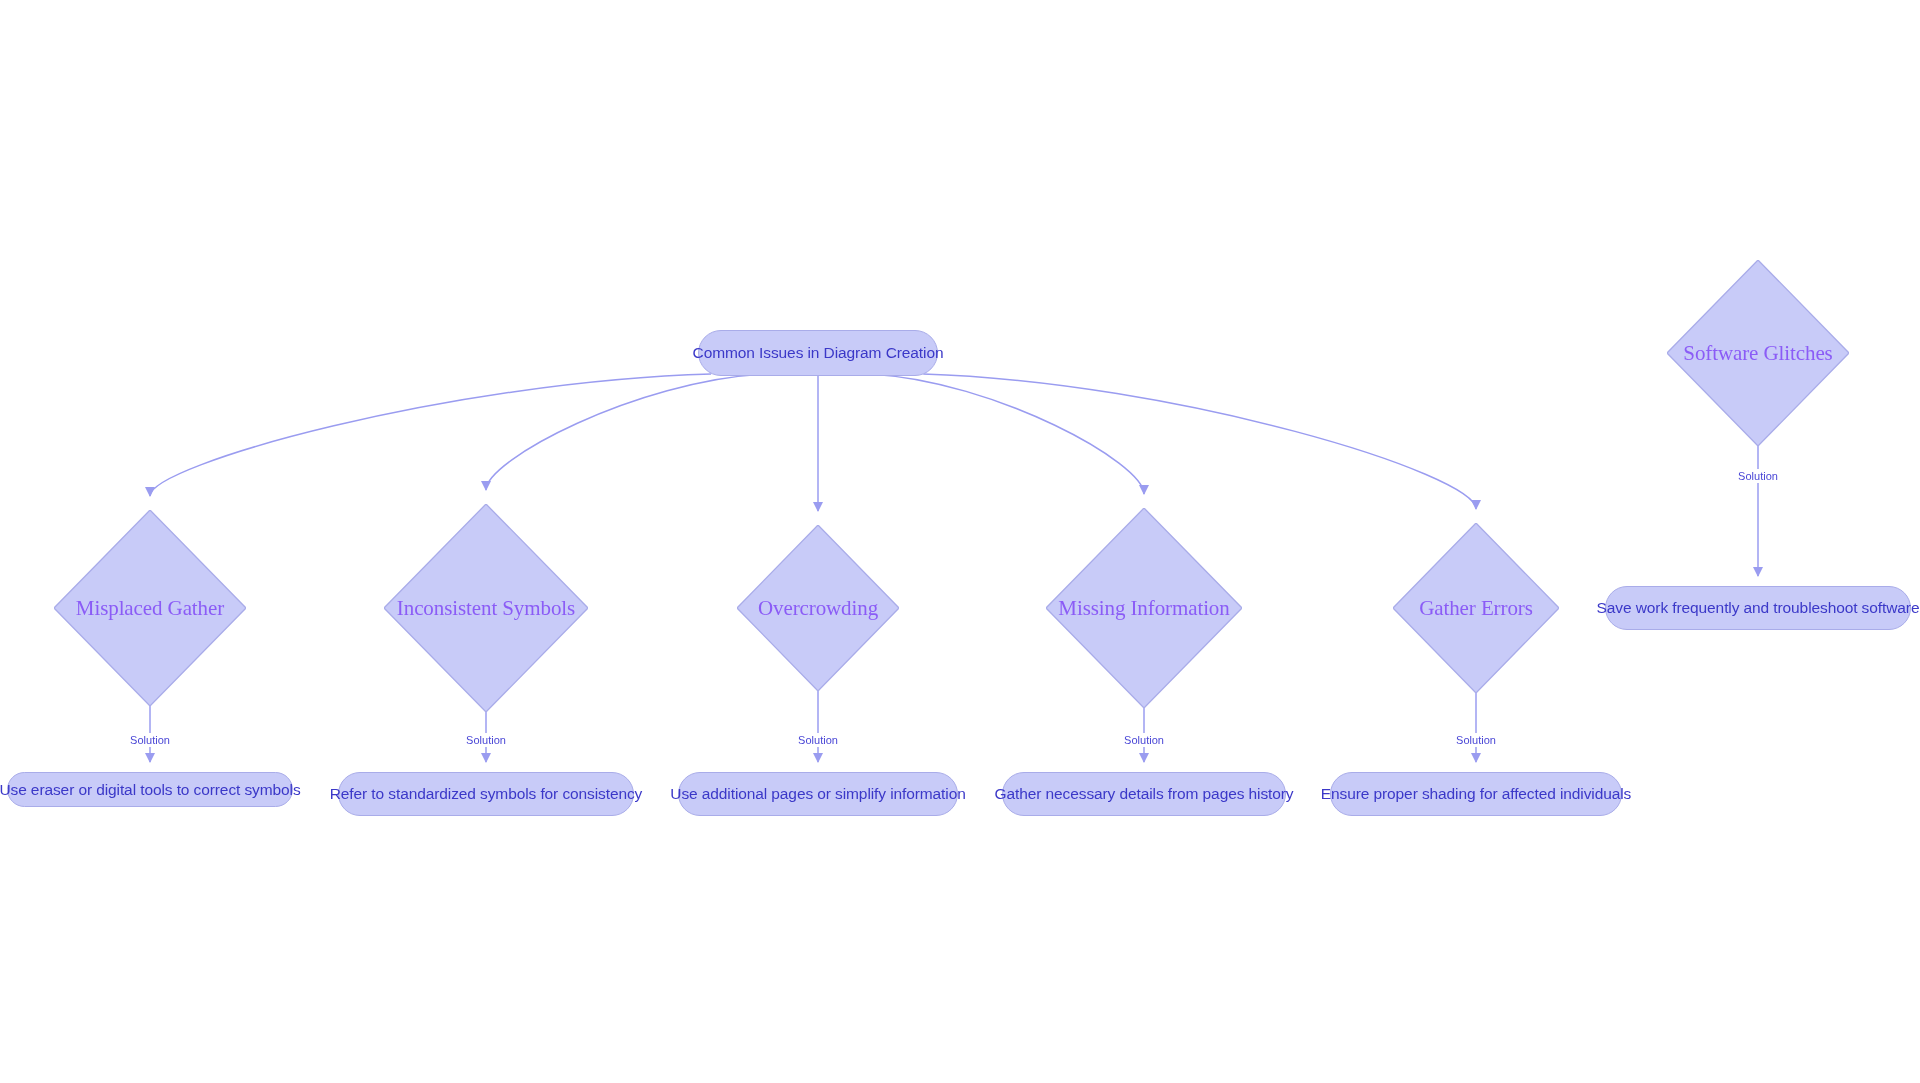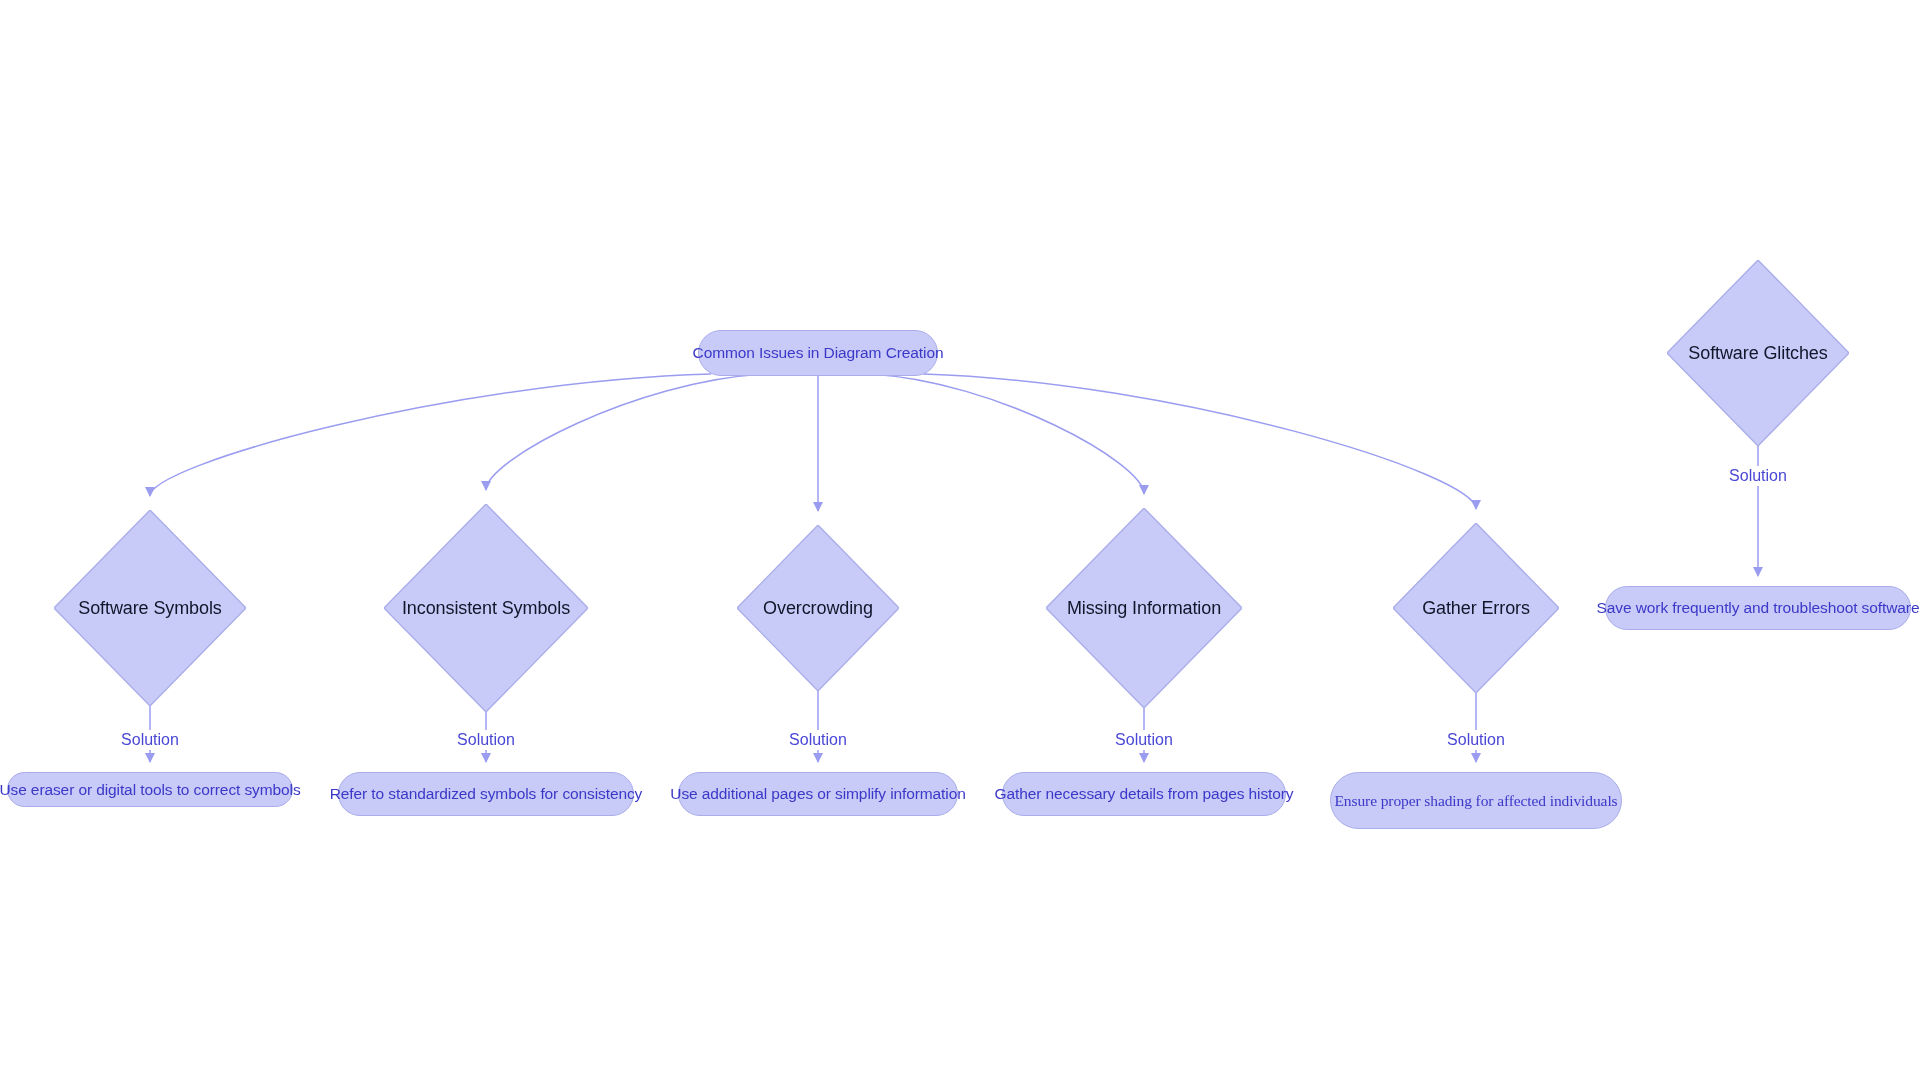--- a/index.html
+++ b/index.html
@@ -62,31 +62,32 @@
   .diamond-shape {
     position: absolute;
     left: 0;
     top: 0;
     width: 100%;
     height: 100%;
   }
   .diamond-label {
     position: relative;
     z-index: 2;
-    color: #0f172a;
-    font-size: 18px;
+    color: #8b5cf6;
+    font-size: 21px;
     letter-spacing: -0.1px;
     white-space: nowrap;
+    font-family: Liberation Serif, serif;
   }
 
   
   .edge-label {
     position: absolute;
     color: #4a47d6;
-    font-size: 16px;
+    font-size: 11px;
     background: #ffffff;
     padding: 1px 5px;
     white-space: nowrap;
     transform: translate(-50%, -50%);
     z-index: 3;
   }
 </style>
 </head>
 <body>
 
@@ -115,21 +116,21 @@
 
   <div class="node node-stadium node-root" style="left: 698px; top: 330px; width: 240px; height: 46px;">
     <span>Common Issues in Diagram Creation</span>
   </div>
 
   <div id="issue-nodes">
       <div class="node node-diamond" style="left: 54px; top: 510px; width: 192px; height: 196px;">
         <svg class="diamond-shape" viewBox="0 0 192 196" preserveAspectRatio="none">
           <path d="M 96 0 L 192 98 L 96 196 L 0 98 Z" fill="#c8cbf8" stroke="#a9ace9" stroke-width="1.3"></path>
         </svg>
-        <span class="diamond-label">Software Symbols</span>
+        <span class="diamond-label">Misplaced Gather</span>
       </div>
       <div class="node node-diamond" style="left: 384px; top: 504px; width: 204px; height: 208px;">
         <svg class="diamond-shape" viewBox="0 0 204 208" preserveAspectRatio="none">
           <path d="M 102 0 L 204 104 L 102 208 L 0 104 Z" fill="#c8cbf8" stroke="#a9ace9" stroke-width="1.3"></path>
         </svg>
         <span class="diamond-label">Inconsistent Symbols</span>
       </div>
       <div class="node node-diamond" style="left: 737px; top: 525px; width: 162px; height: 166px;">
         <svg class="diamond-shape" viewBox="0 0 162 166" preserveAspectRatio="none">
           <path d="M 81 0 L 162 83 L 81 166 L 0 83 Z" fill="#c8cbf8" stroke="#a9ace9" stroke-width="1.3"></path>
@@ -161,21 +162,21 @@
       </div>
       <div class="node node-stadium" style="left: 338px; top: 772px; width: 296px; height: 44px;">
         <span>Refer to standardized symbols for consistency</span>
       </div>
       <div class="node node-stadium" style="left: 678px; top: 772px; width: 280px; height: 44px;">
         <span>Use additional pages or simplify information</span>
       </div>
       <div class="node node-stadium" style="left: 1002px; top: 772px; width: 284px; height: 44px;">
         <span>Gather necessary details from pages history</span>
       </div>
-      <div class="node node-stadium" style="left: 1330px; top: 772px; width: 292px; height: 57px; font-family: Liberation Serif, serif;">
+      <div class="node node-stadium" style="left: 1330px; top: 772px; width: 292px; height: 44px;">
         <span>Ensure proper shading for affected individuals</span>
       </div>
       <div class="node node-stadium" style="left: 1605px; top: 586px; width: 306px; height: 44px;">
         <span>Save work frequently and troubleshoot software</span>
       </div>
     </div>
   <div id="edge-labels">
       <div class="edge-label" style="left: 150px; top: 740px;">Solution</div>
       <div class="edge-label" style="left: 486px; top: 740px;">Solution</div>
       <div class="edge-label" style="left: 818px; top: 740px;">Solution</div>

